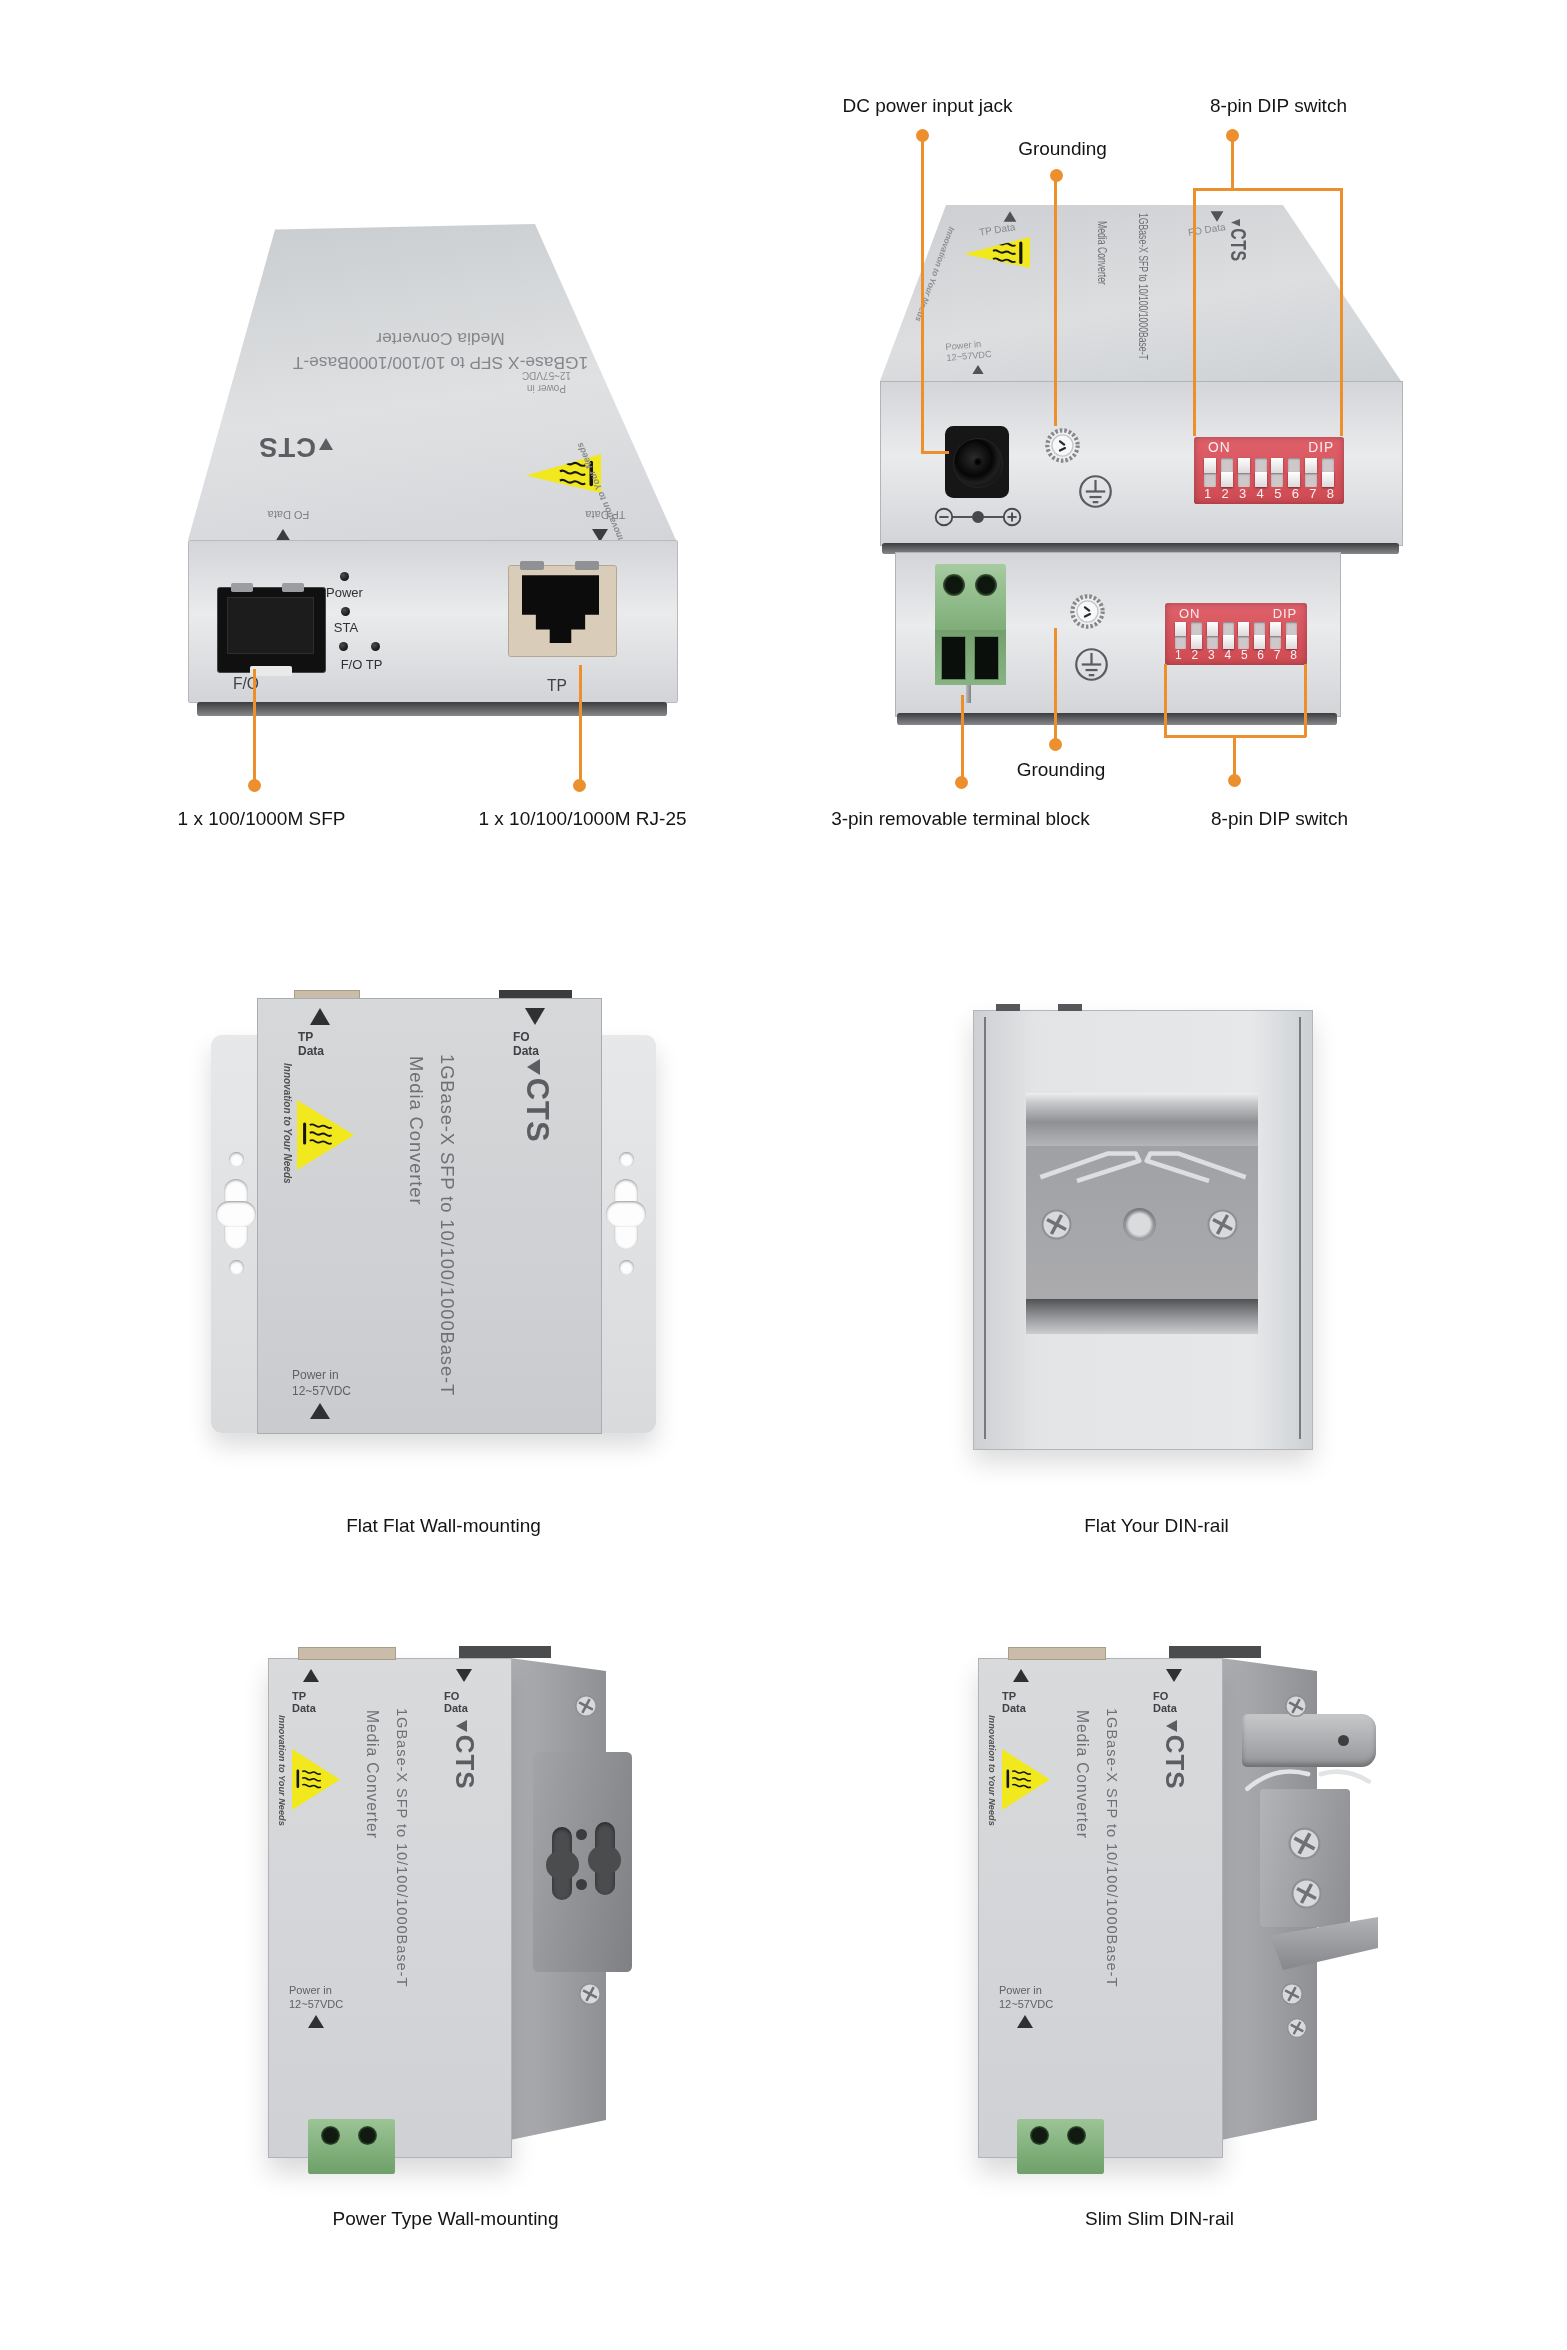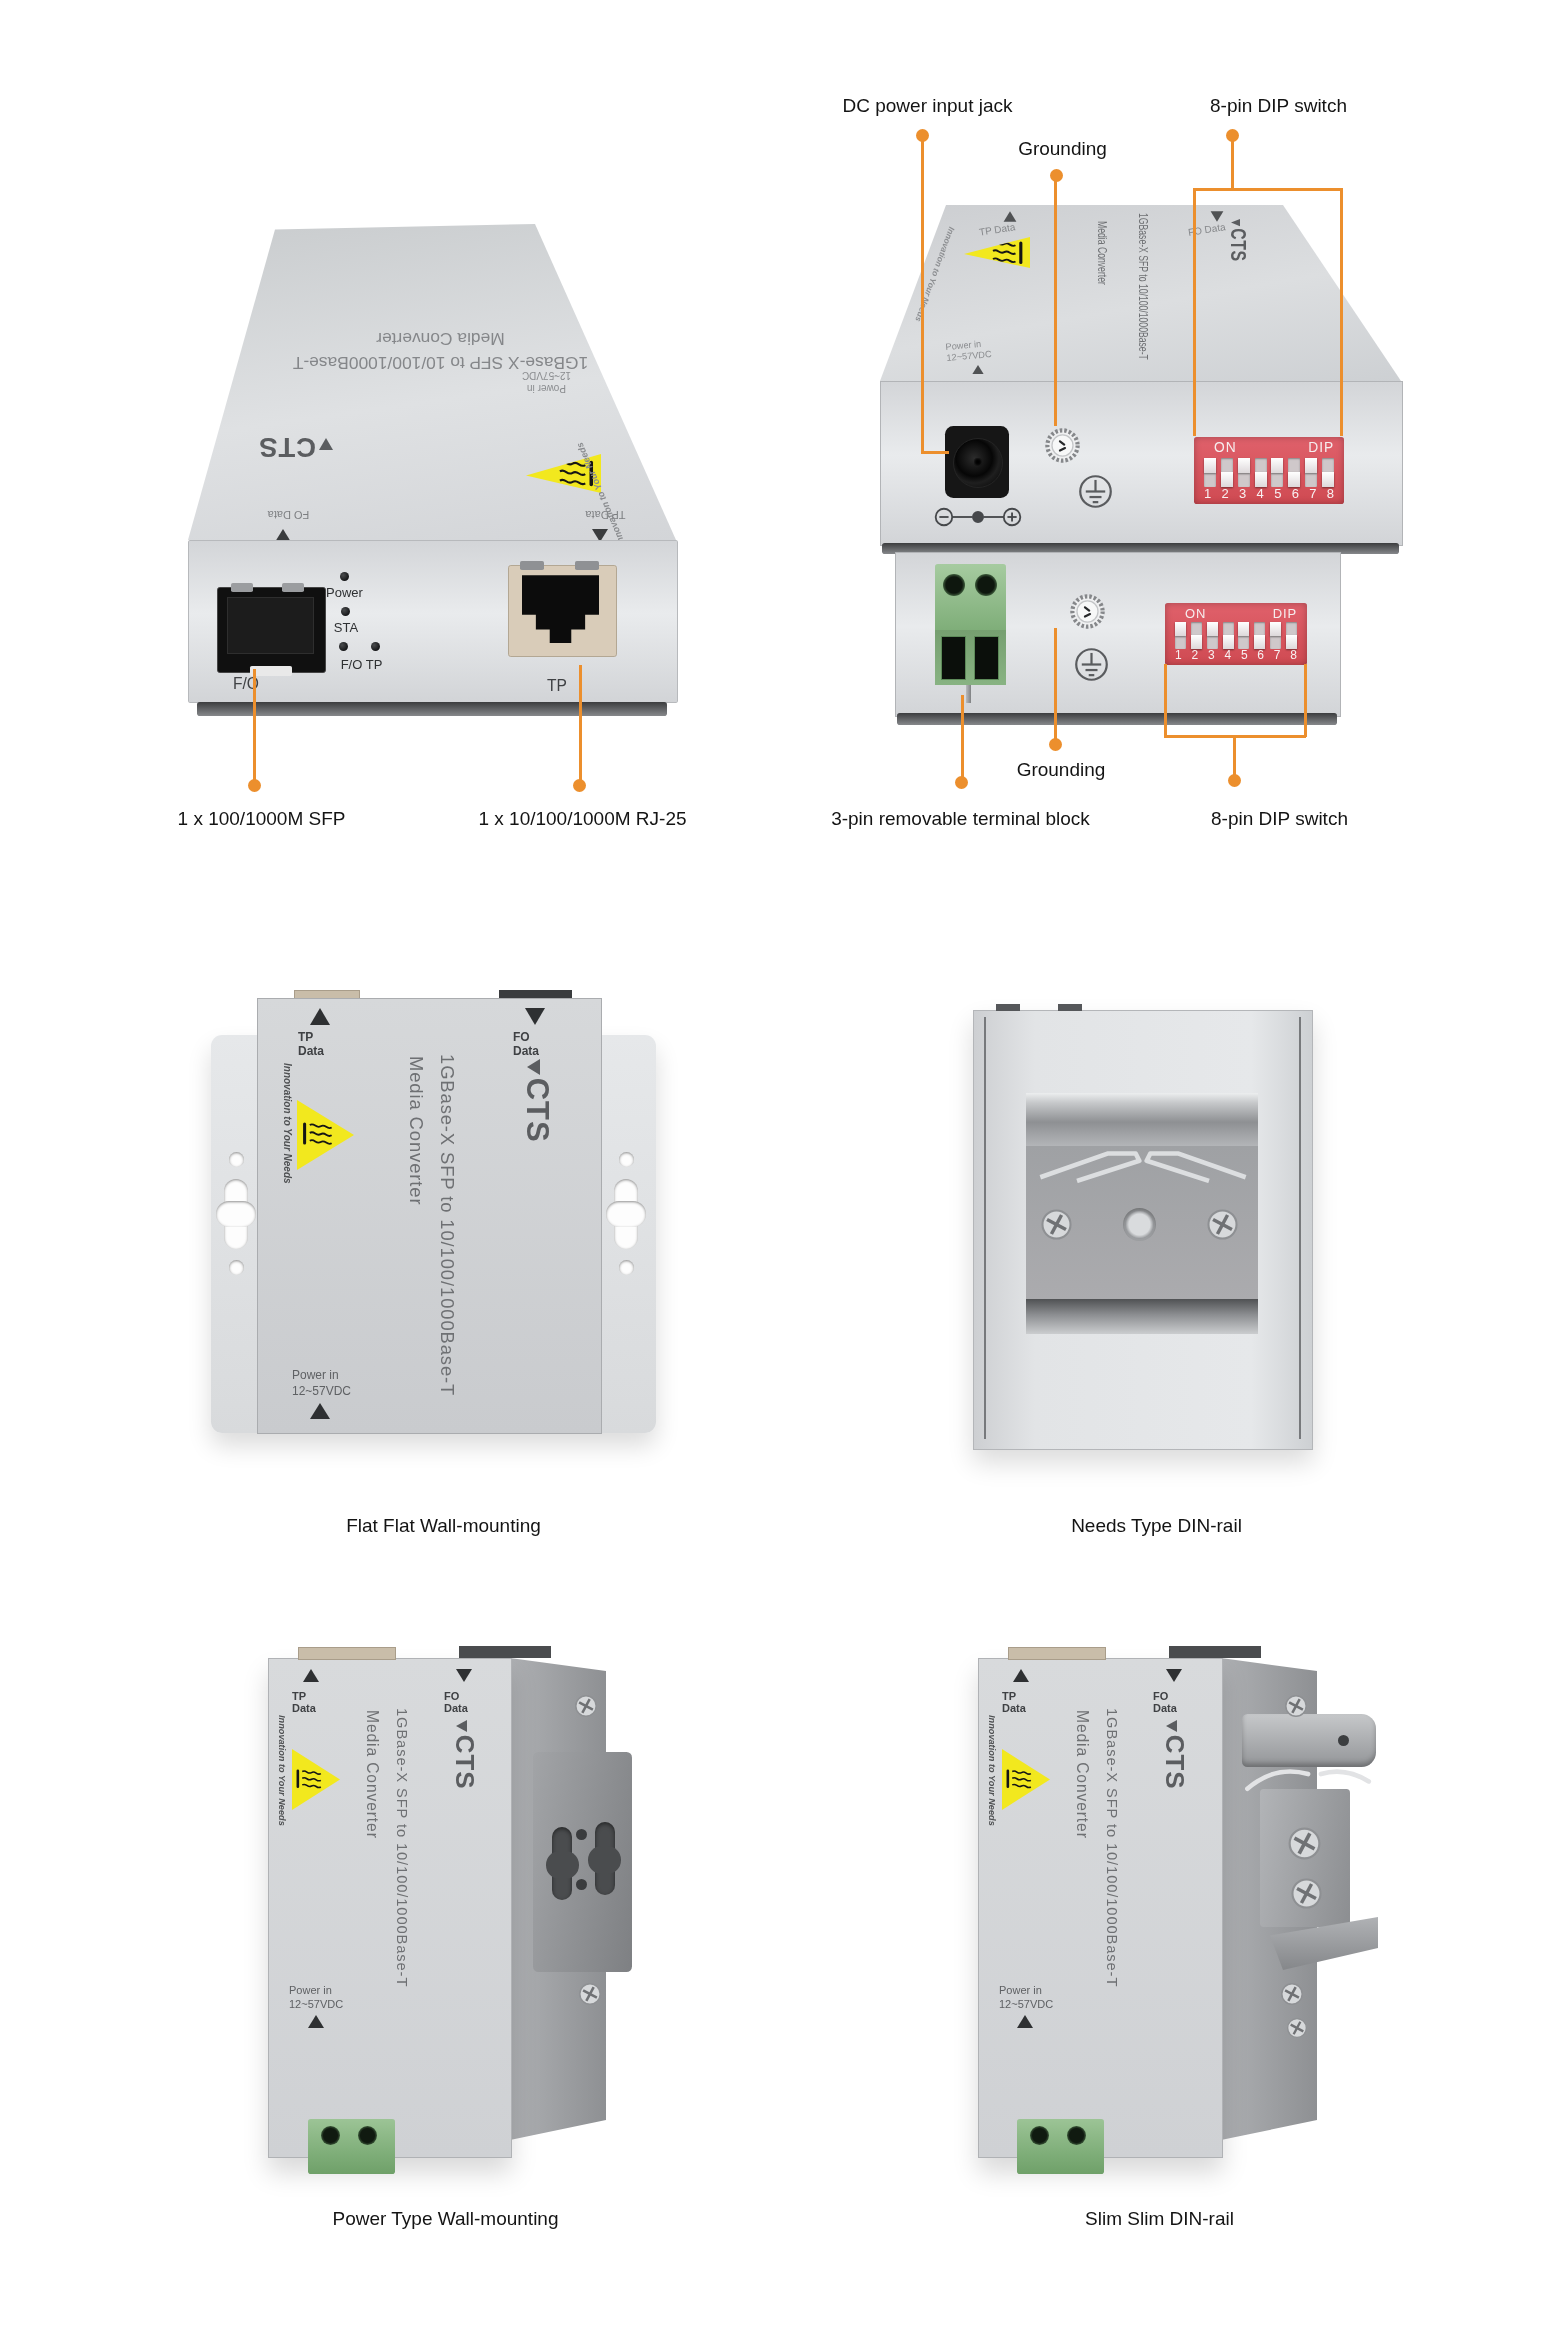--- a/index.html
+++ b/index.html
@@ -24,21 +24,21 @@
   
   .tri-up{width:0;height:0;border-left:8.3px solid transparent;border-right:8.3px solid transparent;border-bottom:13.8px solid #2e3032;}
   .tri-down{width:0;height:0;border-left:8.3px solid transparent;border-right:8.3px solid transparent;border-top:13.8px solid #2e3032;}
   .warn-right{position:absolute;background:#F2E81E;clip-path:polygon(0 0,100% 50%,0 100%);}
   .warn-left{position:absolute;background:#F2E81E;clip-path:polygon(100% 0,100% 100%,0 55%);}
   
   .cts{font-weight:800;letter-spacing:0.9px;color:#5b5d60;}
   .cts .flag{display:inline-block;width:0;height:0;border-left:7.3px solid transparent;border-right:7.3px solid transparent;border-top:12px solid #5b5d60;margin-right:2.8px;}
   
   .dip{position:absolute;border-radius:2.8px;background:linear-gradient(180deg,#e0616b 0%,#cf4a52 100%);box-shadow:inset 0 0 7.3px rgba(0,0,0,.28);}
-  .dip .hdr{position:absolute;top:2.8px;left:20px;right:10px;display:flex;justify-content:space-between;color:#f6edee;font-size:13.8px;letter-spacing:0.9px;align-items:center;}
+  .dip .hdr{position:absolute;top:2.8px;left:14px;right:10px;display:flex;justify-content:space-between;color:#f6edee;font-size:13.8px;letter-spacing:0.9px;align-items:center;}
   .dip .rows{position:absolute;left:10px;right:10px;display:flex;justify-content:space-between;}
   .sw{position:relative;width:12px;height:100%;background:#cfc8ca;border-radius:0.9px;box-shadow:inset 0 0.9px 1.8px rgba(0,0,0,.35);}
   .sw .knob{position:absolute;left:0;width:100%;height:52%;background:linear-gradient(180deg,#ffffff,#ddd8da);box-shadow:0 0.9px 1.8px rgba(0,0,0,.45);}
   .sw.up .knob{top:0;}
   .sw.down .knob{bottom:0;}
   .dip .nums{position:absolute;left:10px;right:10px;bottom:2.8px;display:flex;justify-content:space-between;color:#f8f1f2;font-size:13px;}
   
   .sfp{position:absolute;background:#101010;border:1.8px solid #454545;border-radius:2.8px;}
   .sfp .clip{position:absolute;top:-4.6px;width:22px;height:8.3px;background:#9b9da0;border-radius:1.8px;}
   .sfp .latch{position:absolute;bottom:-3.7px;left:50%;transform:translateX(-50%);width:42px;height:10px;background:#e9e9e9;border-radius:1.8px;}
@@ -401,21 +401,21 @@
     </svg>
     <svg class="icon" style="left:1040px;top:1208px;width:33px;height:33px;" viewBox="0 0 36 36" width="33" height="33">
         <use href="#sym-screw"></use>
       </svg>
     <div class="abs" style="left:1123px;top:1208px;width:33px;height:33px;border-radius:50%;background:radial-gradient(circle,#d9dbdd 45%,#9a9c9f 60%,#c2c4c6 100%);box-shadow:inset 0 1.8px 3.7px rgba(0,0,0,.35);"></div>
     <svg class="icon" style="left:1206px;top:1208px;width:33px;height:33px;" viewBox="0 0 36 36" width="33" height="33">
         <use href="#sym-screw"></use>
       </svg>
     <div class="abs" style="left:1026px;top:1299px;width:232px;height:35px;background:linear-gradient(180deg,#505254 0%,#8c8e91 45%,#cbcdcf 100%);"></div>
   </div>
-  <div class="cap" style="left:973px;top:1515px;width:367px;">Needs Type DIN-rail</div>
+  <div class="cap" style="left:973px;top:1515px;width:367px;">Flat Your DIN-rail</div>
 
   <div class="abs">
     <div class="face" style="left:510px;top:1658px;width:96px;height:482px;background:linear-gradient(90deg,#aeb0b3,#8e9093);
                 clip-path:polygon(0 0,96px 13px,96px 462px,0 482px);"></div>
     <div class="face" style="left:268px;top:1658px;width:242px;height:498px;background:linear-gradient(180deg,#d8dadc 0%,#cfd1d4 100%);border:0.9px solid #b0b2b5;box-shadow:0 14.7px 24px rgba(0,0,0,.15);"></div>
     <div class="abs" style="left:298px;top:1647px;width:96px;height:11px;background:#c9bda9;border:0.9px solid #a99d8a;"></div>
     <div class="abs" style="left:459px;top:1646px;width:92px;height:12px;background:#4a4c4e;"></div>
     <div class="tri-up abs" style="left:303px;top:1669px;"></div>
     <div class="abs etch-dark" style="left:292px;top:1690px;font-size:11px;font-weight:bold;">TP Data</div>
     <div class="tri-down abs" style="left:456px;top:1669px;"></div>

